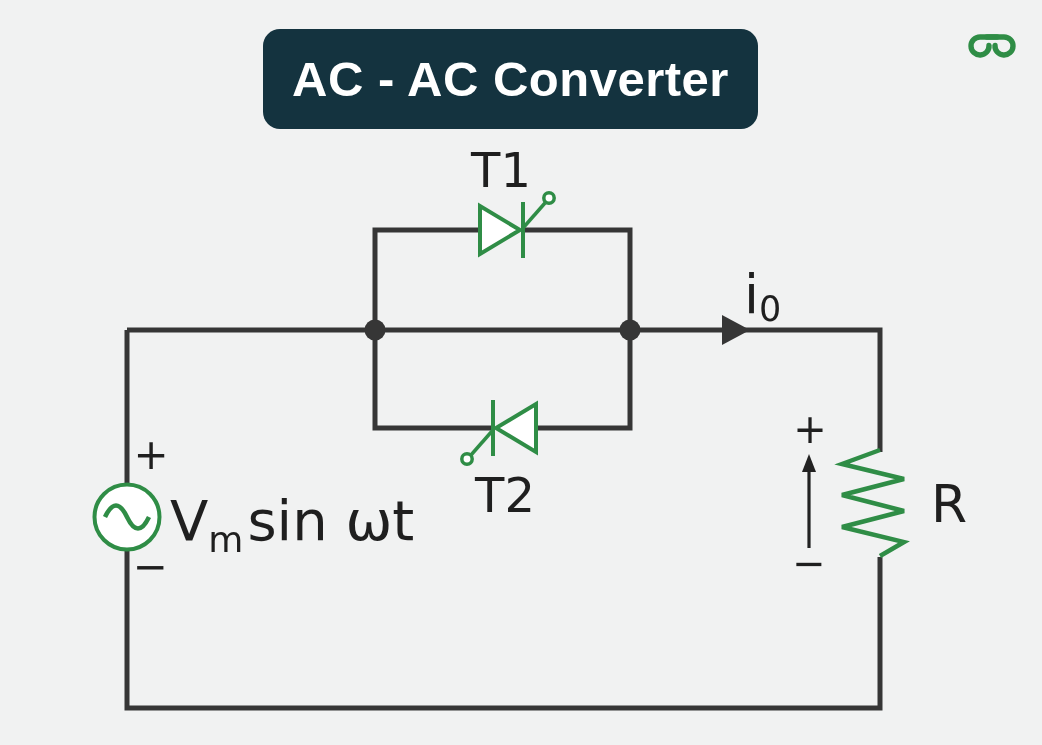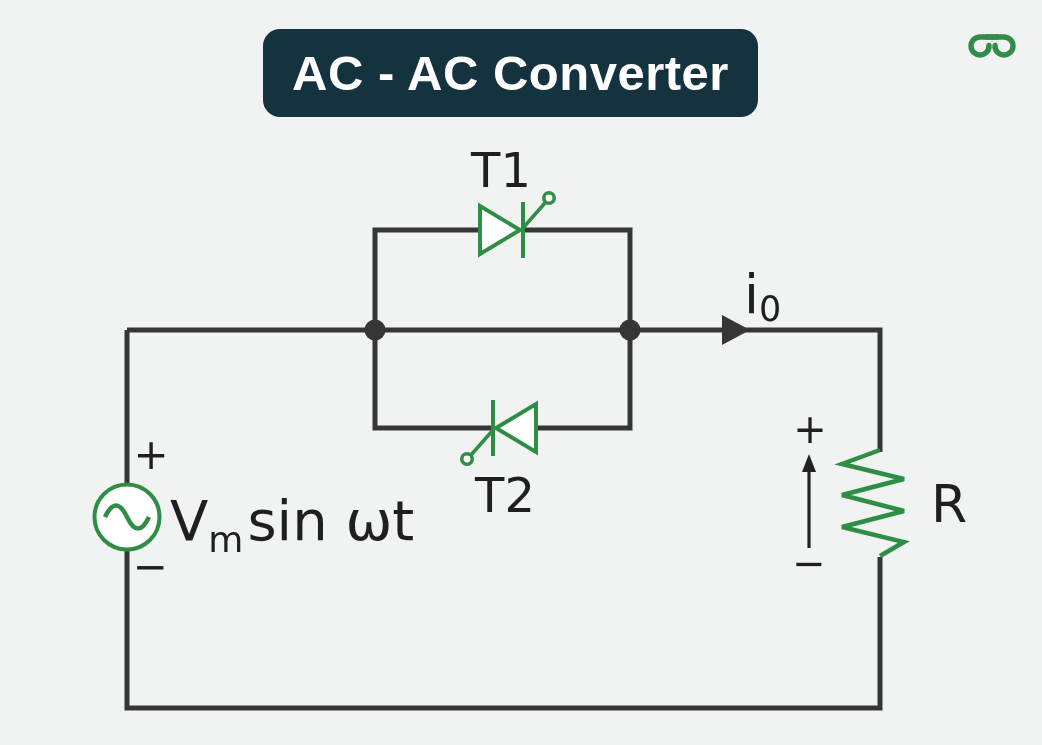--- a/index.html
+++ b/index.html
@@ -6,21 +6,21 @@
   body{background:#ddd;}
   .stage{
     position:relative;
     width:1042px;height:745px;
     background:var(--background,#f1f2f2);
     font-family:"Liberation Sans",sans-serif;
     overflow:hidden;
   }
   .banner{
     position:absolute;left:263px;top:29px;
-    width:495px;height:88px;
+    width:495px;height:100px;
     background:var(--banner,#14333f);
     border-radius:17px;
     display:flex;align-items:center;justify-content:center;
   }
   .banner span{
     color:var(--banner_text,#fff);
     font-size:49px;font-weight:bold;letter-spacing:.5px;
     font-family:"Liberation Sans",sans-serif;
   }
   svg.canvas{position:absolute;left:0;top:0;}

